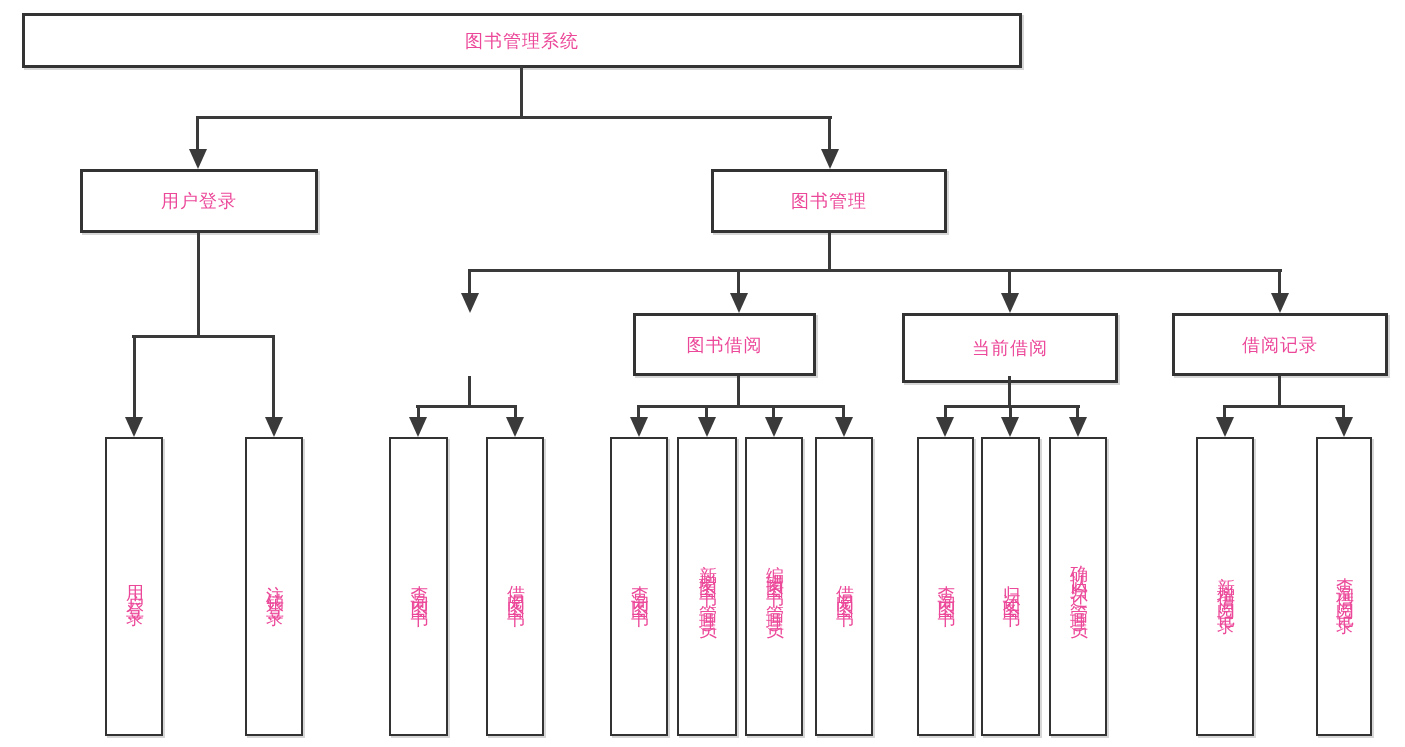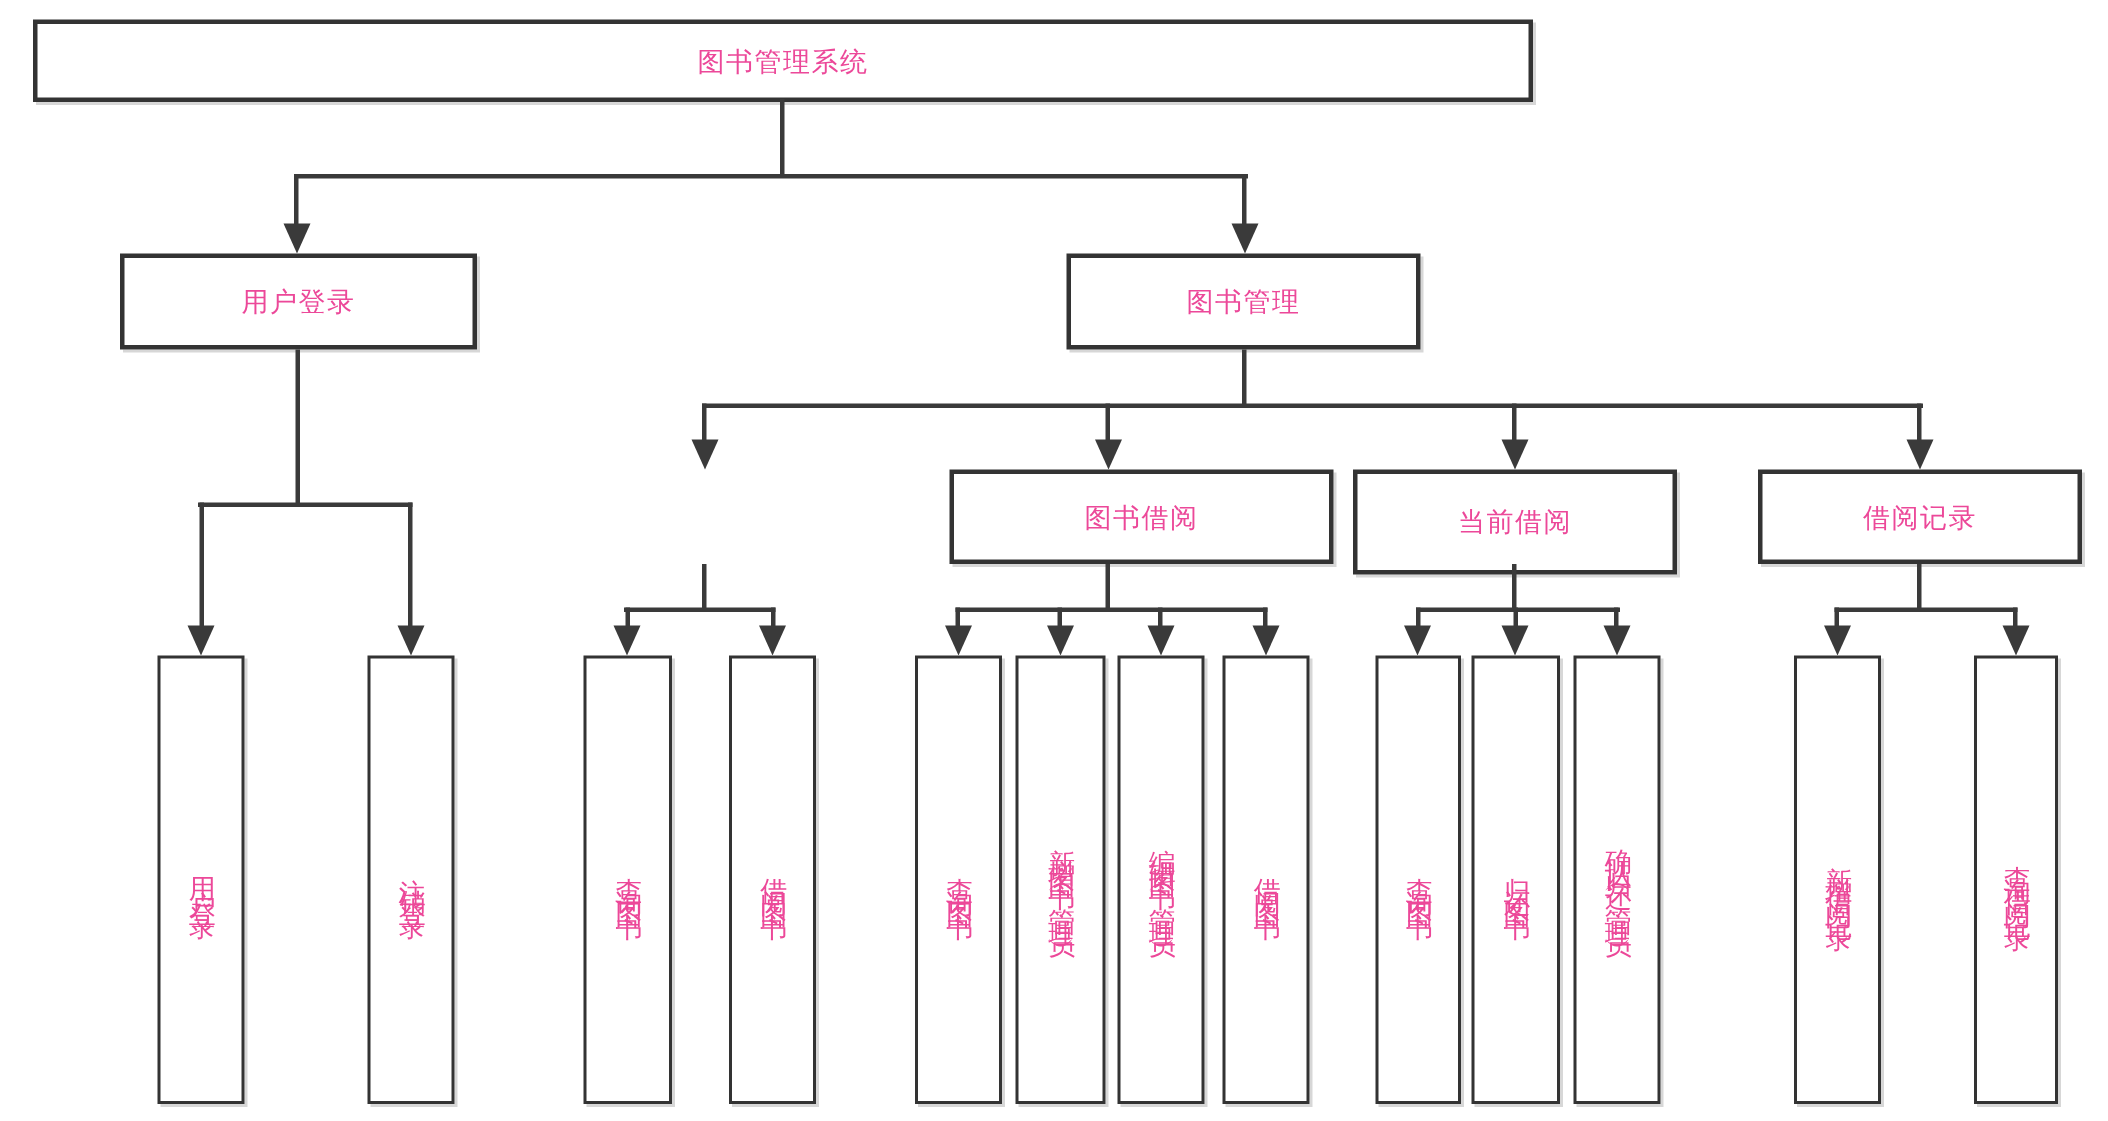--- a/index.html
+++ b/index.html
@@ -87,21 +87,21 @@
   <div class="hl" style="left:468px;top:269px;width:814px"></div>
   <div class="vl" style="left:468px;top:269px;height:26px"></div>
   <div class="ar" style="left:461px;top:293px"></div>
   <div class="vl" style="left:737px;top:269px;height:26px"></div>
   <div class="ar" style="left:730px;top:293px"></div>
   <div class="vl" style="left:1008px;top:269px;height:26px"></div>
   <div class="ar" style="left:1001px;top:293px"></div>
   <div class="vl" style="left:1278px;top:269px;height:26px"></div>
   <div class="ar" style="left:1271px;top:293px"></div>
 
-  <div class="node" style="left:633px;top:313px;width:256px;height:63px">
+  <div class="node" style="left:633px;top:313px;width:183px;height:63px">
     <span>图书借阅</span>
   </div>
   <div class="node" style="left:902px;top:313px;width:216px;height:70px">
     <span>当前借阅</span>
   </div>
   <div class="node" style="left:1172px;top:313px;width:216px;height:63px">
     <span>借阅记录</span>
   </div>
 
   <div class="vl" style="left:468px;top:376px;height:31px"></div>

